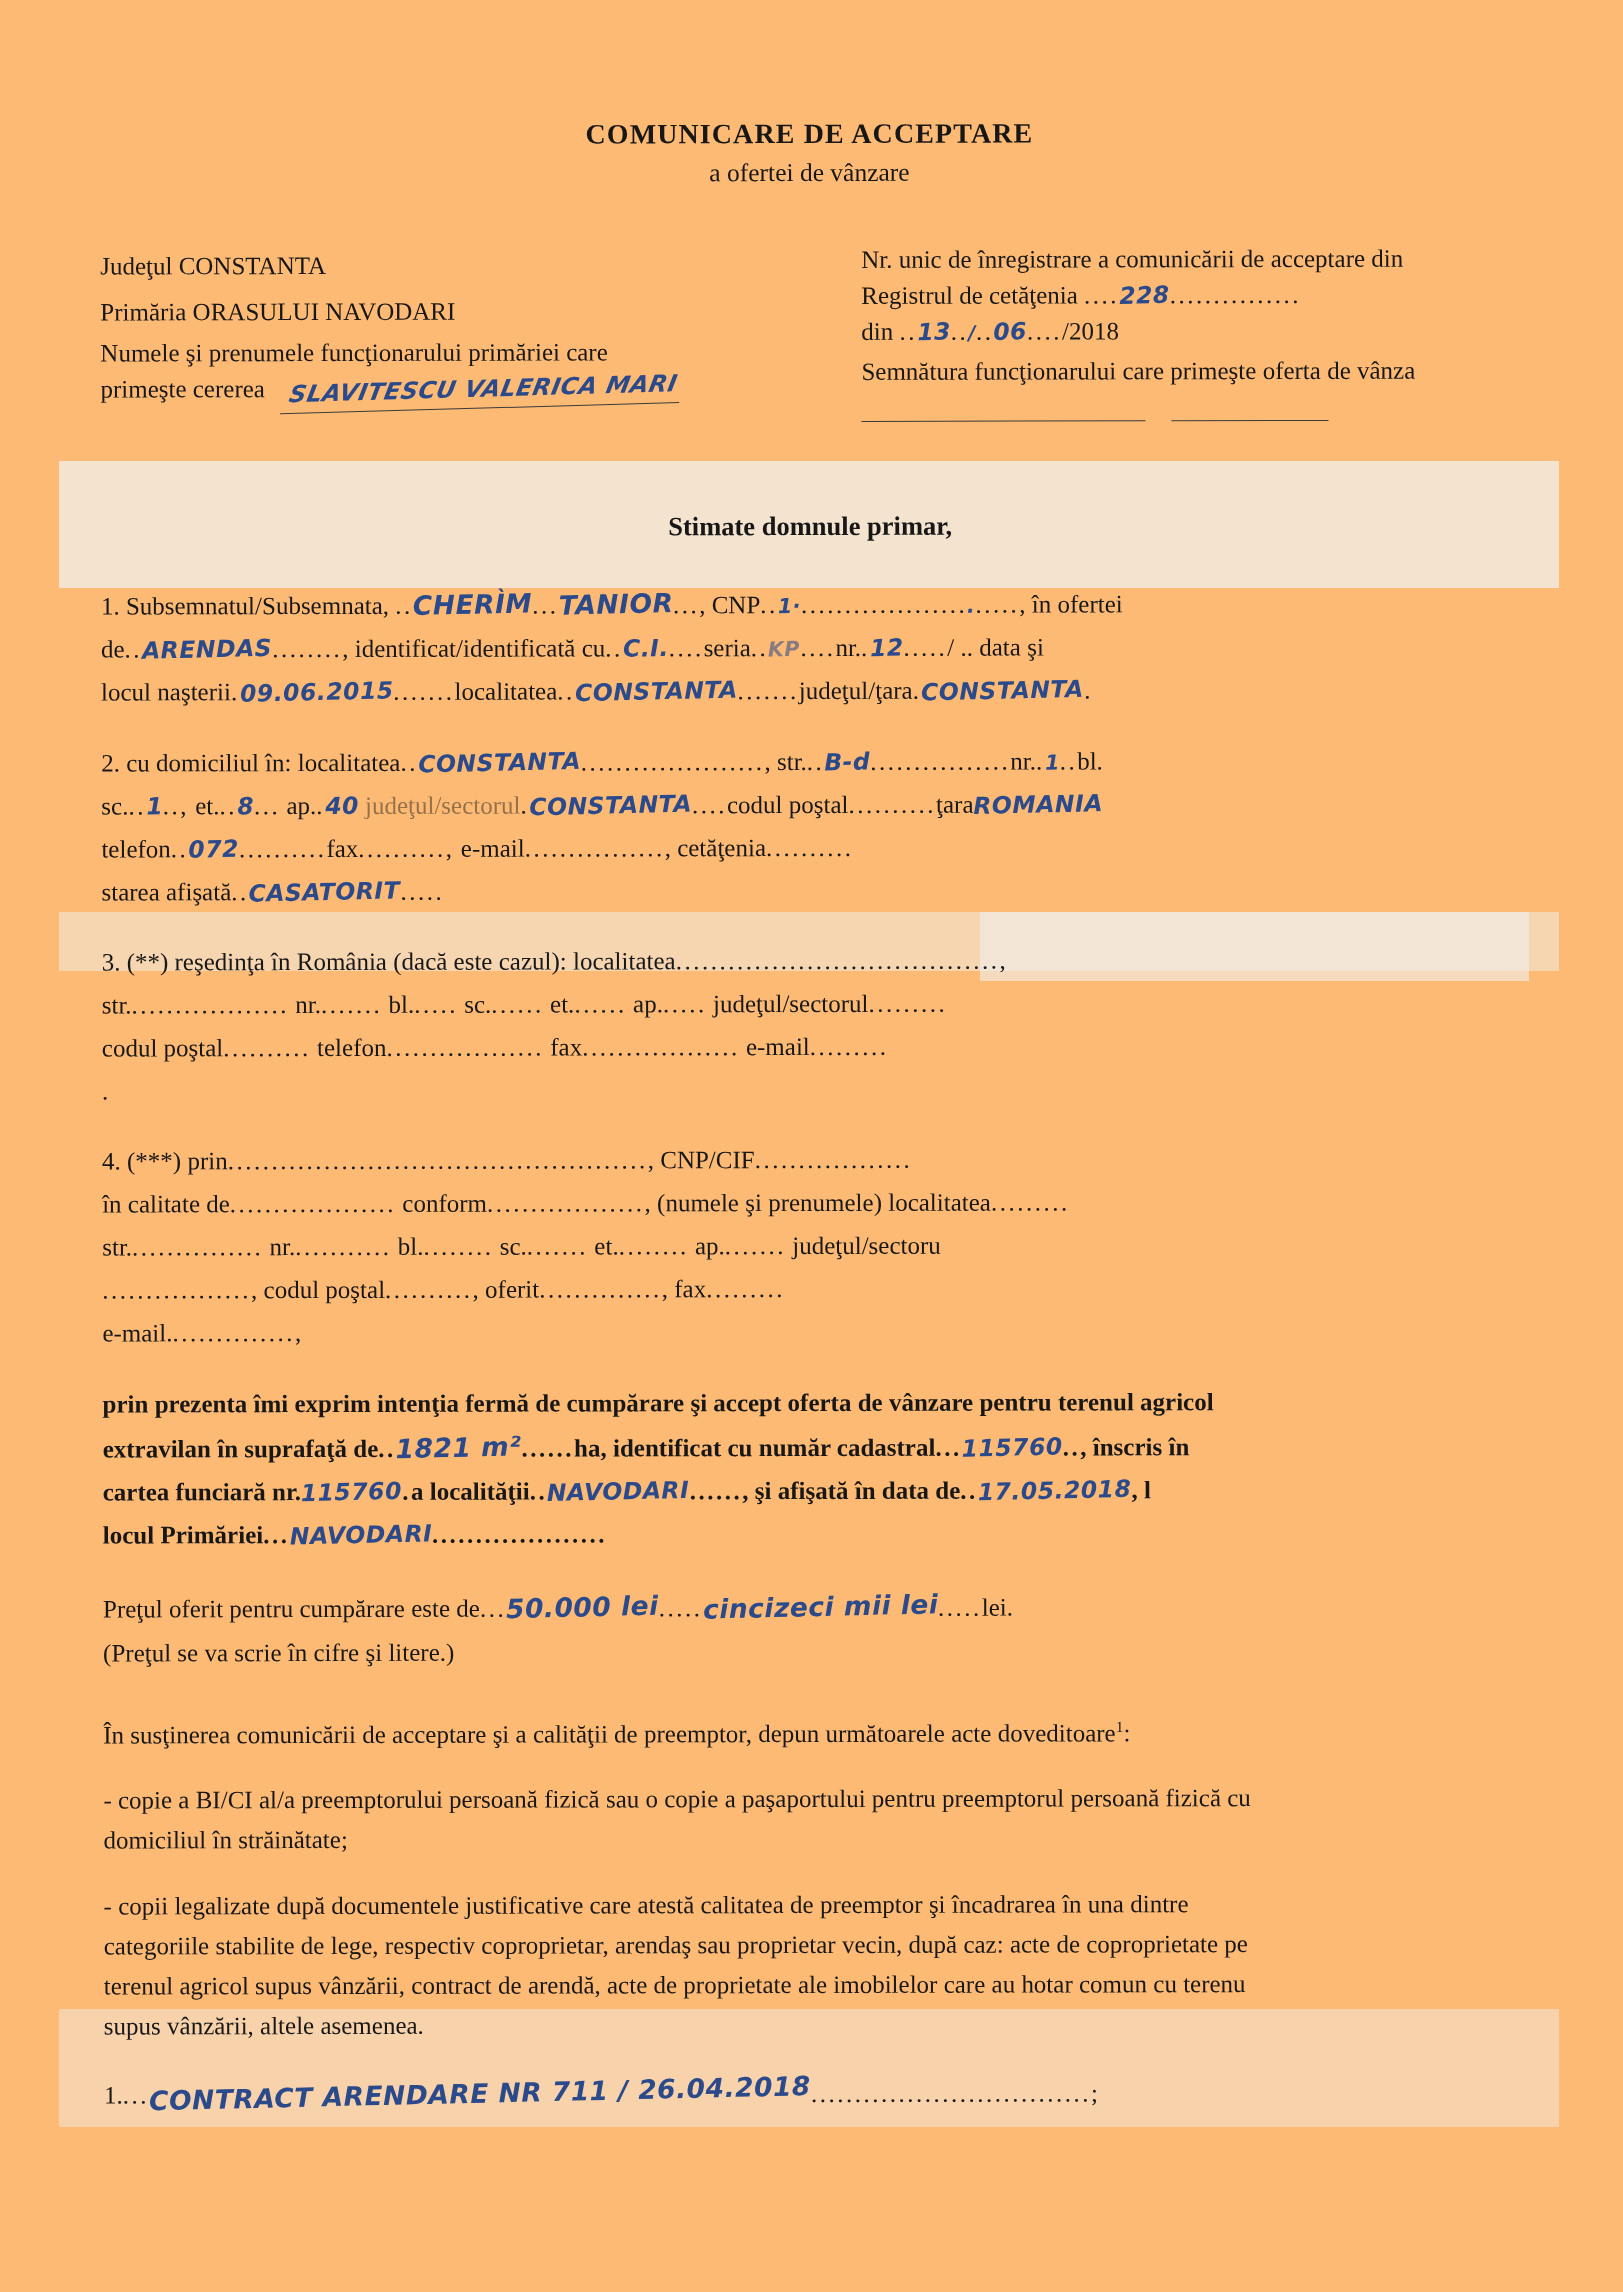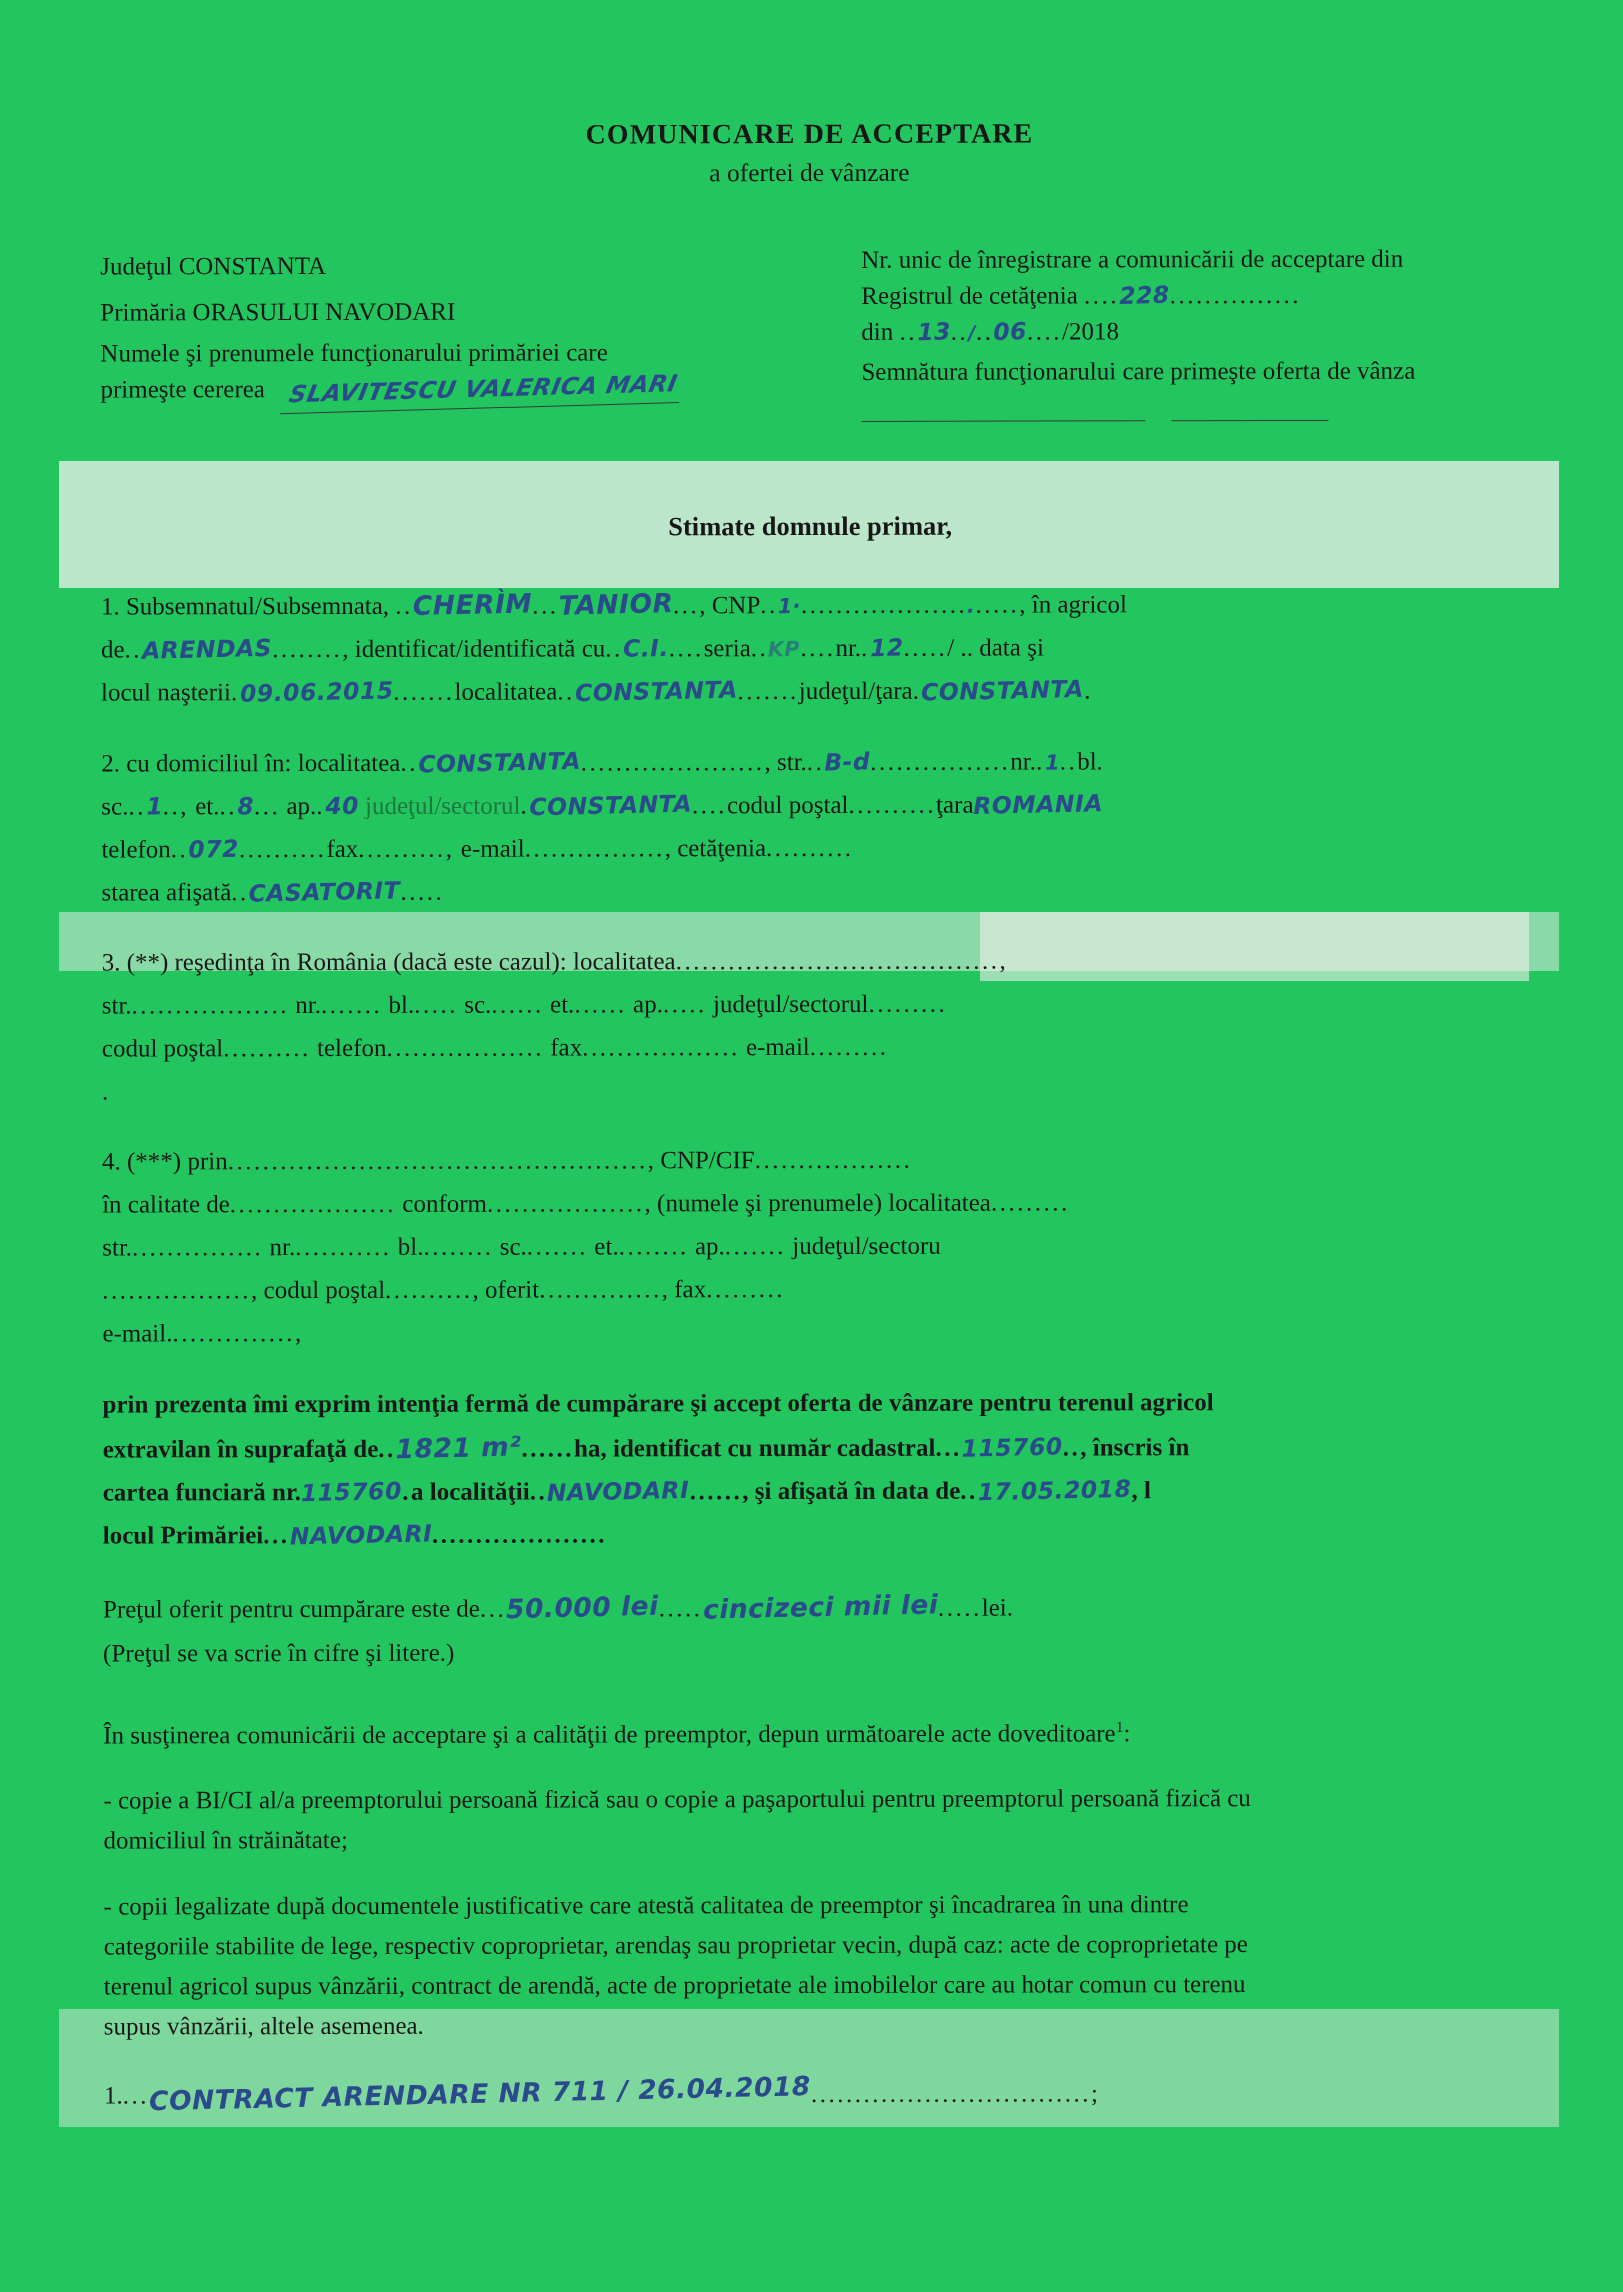--- a/index.html
+++ b/index.html
@@ -4,21 +4,21 @@
 <style>
   html, body {
     margin: 0;
     padding: 0;
     background: #ffffff;
   }
   .page {
     position: relative;
     width: 1623px;
     height: 2293px;
-    background: #22c55e;
+    background: #fdba74;
     font-family: "Liberation Serif", "DejaVu Serif", serif;
     color: #171717;
     overflow: hidden;
   }
   
   .scan-band {
     position: absolute;
     background: #f0f0ee;
     opacity: 0.75;
     pointer-events: none;
@@ -173,21 +173,21 @@
       </div>
     </div>
 
     <div class="salut">Stimate domnule primar,</div>
 
     <div class="body">
 
       <div class="para">
         <div class="ln">
           <span>1.  Subsemnatul/Subsemnata,</span>
-          <span class="dots">..</span><span class="hw lg">CHERÌM</span><span class="dots">...</span><span class="hw lg">TANIOR</span><span class="dots">...</span><span>, CNP</span><span class="dots">..</span><span class="hw sm">1·</span><span class="dots">...................</span><span class="hw sm">.</span><span class="dots">.....</span><span>, în agricol</span>
+          <span class="dots">..</span><span class="hw lg">CHERÌM</span><span class="dots">...</span><span class="hw lg">TANIOR</span><span class="dots">...</span><span>, CNP</span><span class="dots">..</span><span class="hw sm">1·</span><span class="dots">...................</span><span class="hw sm">.</span><span class="dots">.....</span><span>, în ofertei</span>
         </div>
         <div class="ln">
           <span>de</span><span class="dots">..</span><span class="hw md">ARENDAS</span><span class="dots">........</span><span>, identificat/identificată cu</span><span class="dots">..</span><span class="hw md">C.I.</span><span class="dots">....</span><span>seria</span><span class="dots">..</span><span class="hw sm" style="opacity:.55">KP</span><span class="dots">....</span><span>nr.</span><span class="dots">.</span><span class="hw md">12</span><span class="dots">.....</span><span>/ .. data şi</span>
         </div>
         <div class="ln">
           <span>locul naşterii</span><span class="dots">.</span><span class="hw md">09.06.2015</span><span class="dots">.......</span><span>localitatea</span><span class="dots">..</span><span class="hw md">CONSTANTA</span><span class="dots">.......</span><span>judeţul/ţara</span><span class="dots">.</span><span class="hw md">CONSTANTA</span><span class="dots">.</span>
         </div>
       </div>
 
       <div class="para">

